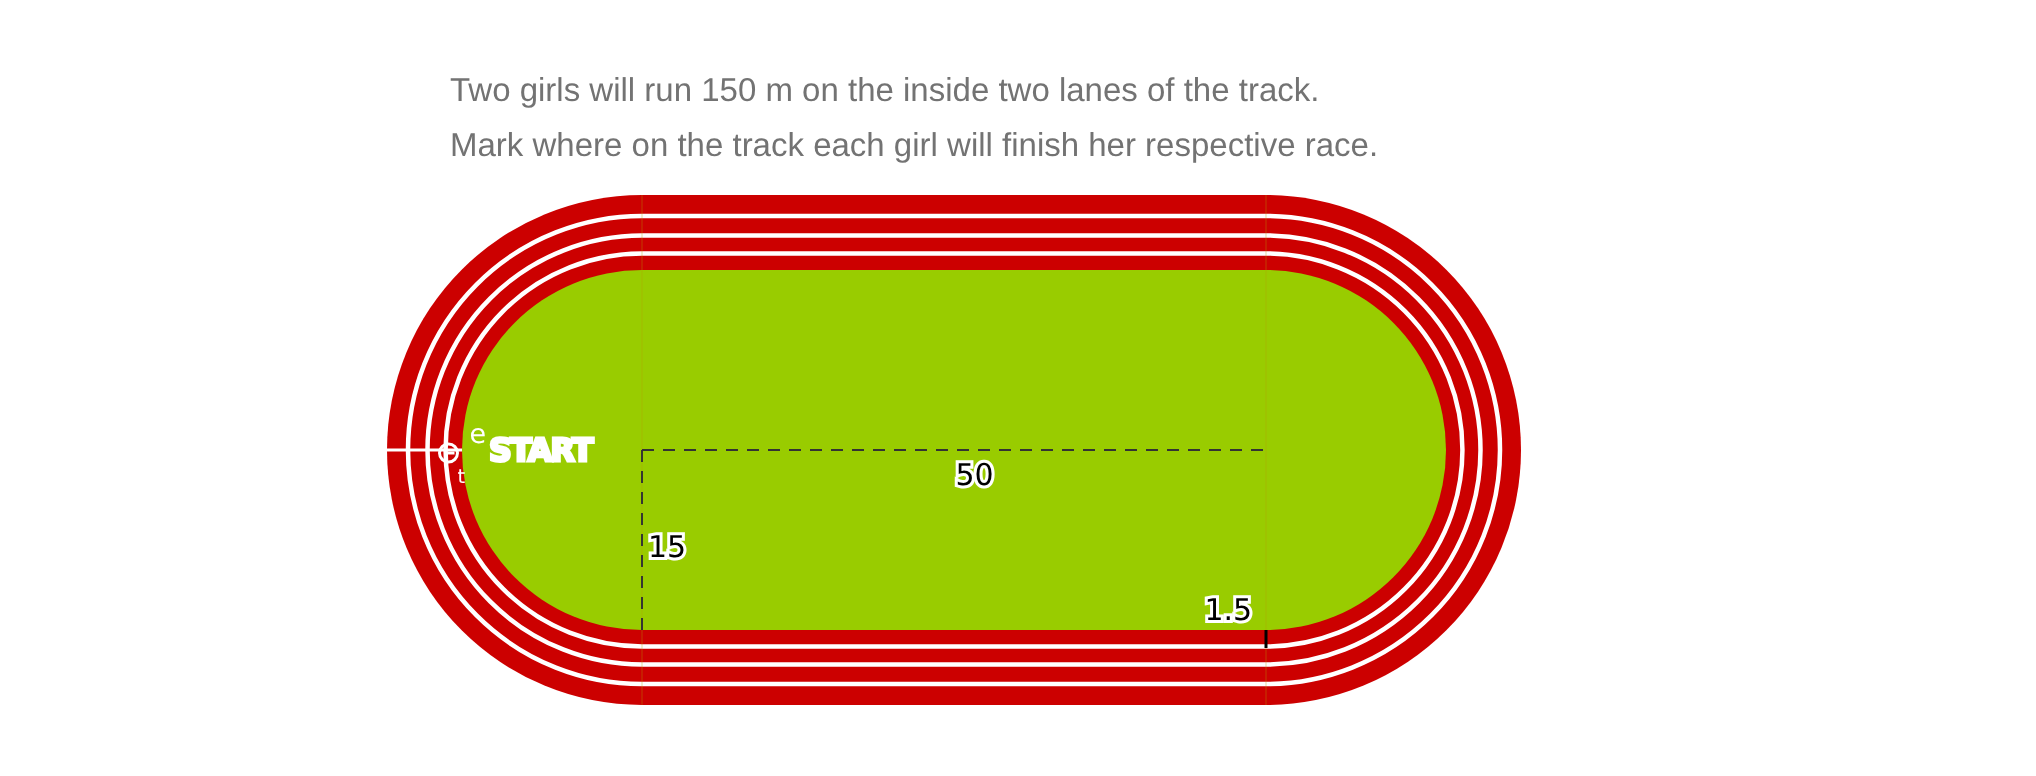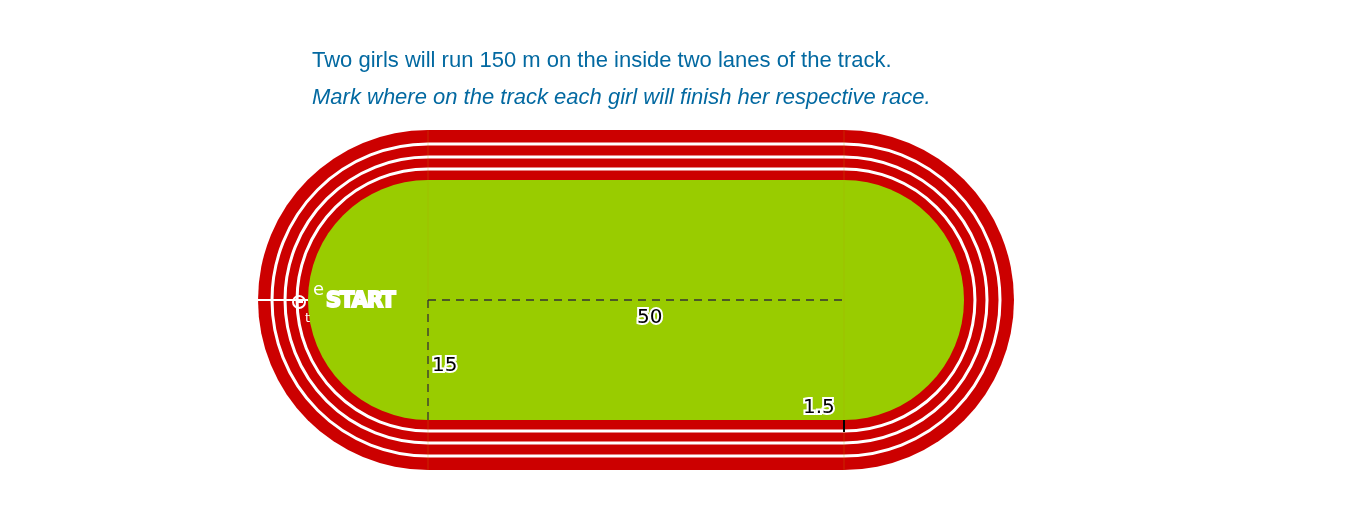--- a/index.html
+++ b/index.html
@@ -1,19 +1,19 @@
 <!DOCTYPE html>
 <html><head>
 <meta charset="utf-8">
 <style>
   html, body { margin:0; padding:0; background:#ffffff; }
   body { width:1357px; height:517px; position:relative; overflow:hidden; font-family:"Liberation Sans", "DejaVu Sans", sans-serif; }
-  .prompt { position:absolute; left:312px; font-size:22px; color:#0369a1; line-height:26px; white-space:nowrap; }
+  .prompt { position:absolute; left:300px; font-size:22px; color:#737373; line-height:26px; white-space:nowrap; }
   #line1 { top:47px; }
-  #line2 { top:84px;font-style:italic; }
+  #line2 { top:84px; }
   svg { position:absolute; left:0; top:0; }
   .lbl { font-family:"DejaVu Sans", sans-serif; font-size:20px; fill:#000; stroke:#fff; stroke-width:4px; paint-order:stroke; }
   .start { font-family:"DejaVu Sans", sans-serif; font-weight:bold; font-size:21px; fill:#fff; stroke:#fff; stroke-width:2px; letter-spacing:-1px; }
 </style>
 </head>
 <body>
 
 <div class="prompt" id="line1">Two girls will run 150 m on the inside two lanes of the track.</div>
 <div class="prompt" id="line2">Mark where on the track each girl will finish her respective race.</div>
 

